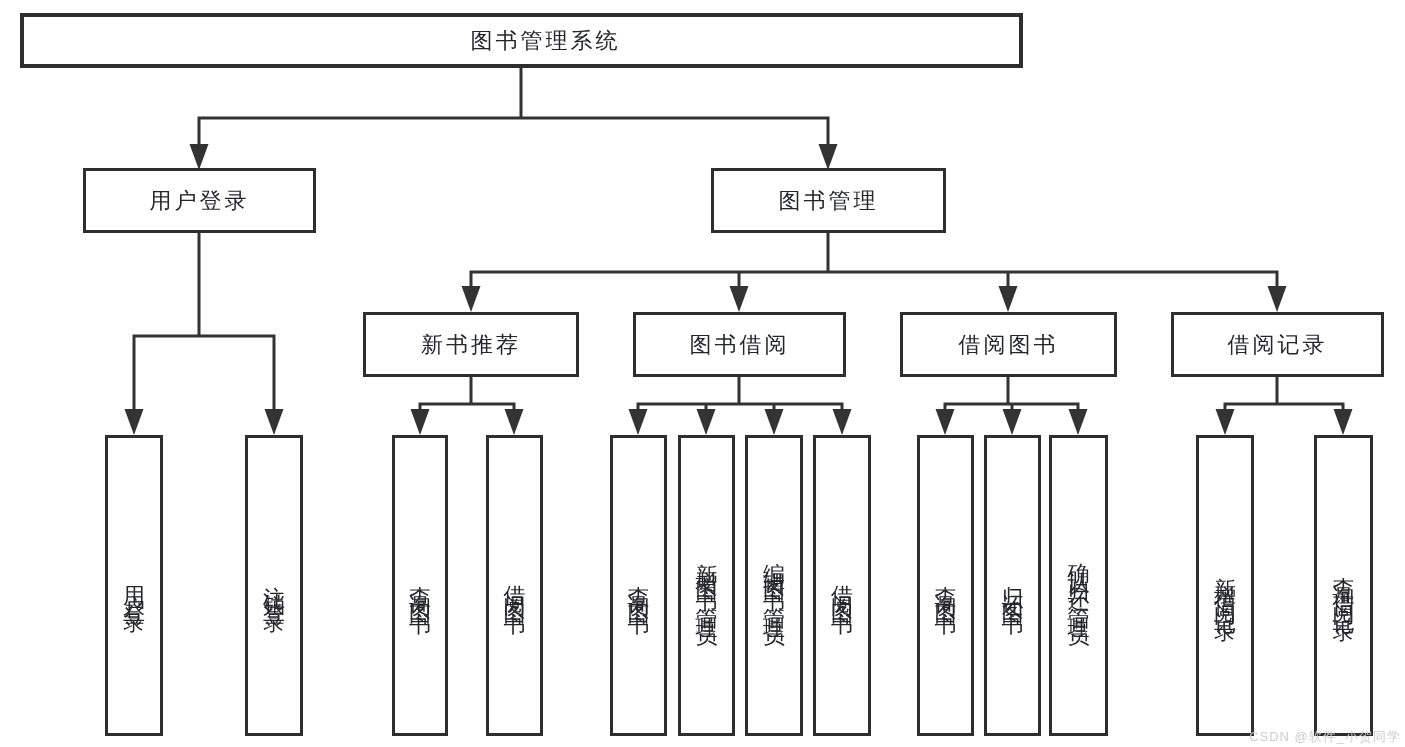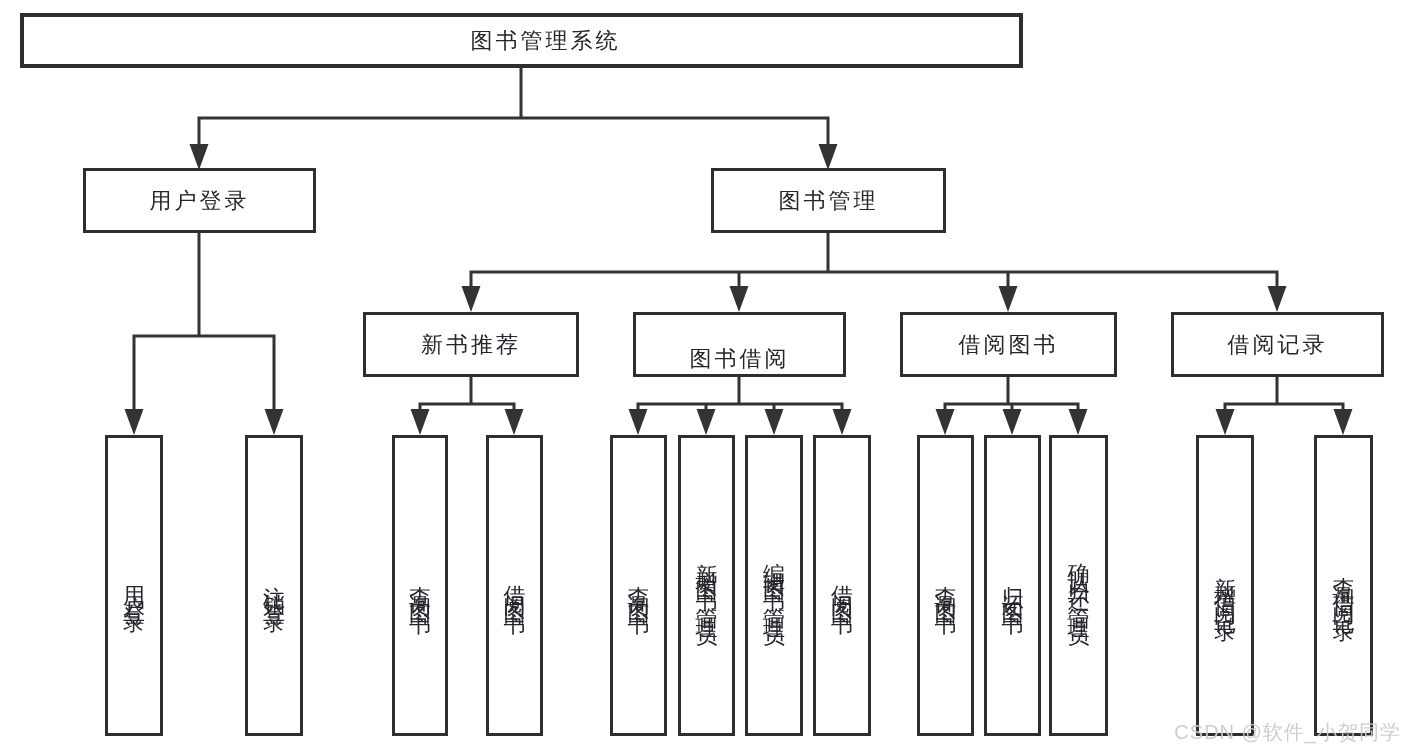--- a/index.html
+++ b/index.html
@@ -55,21 +55,21 @@
   .vbox span {
     writing-mode: vertical-rl;
     text-orientation: mixed;
     letter-spacing: 9px;
     line-height: 1;
   }
   #watermark {
     position: absolute;
     right: 4px;
     bottom: 1px;
-    font-size: 20px;
+    font-size: 13px;
     letter-spacing: 1px;
     color: rgba(202, 202, 202, 0.95);
     z-index: 5;
     white-space: nowrap;
   }
 </style>
 </head>
 <body>
 
 <div id="stage">
@@ -114,21 +114,21 @@
   <div class="box" style="left:83px; top:168px; width:233px; height:65px;">
     <span>用户登录</span>
   </div>
   <div class="box" style="left:711px; top:168px; width:235px; height:65px;">
     <span>图书管理</span>
   </div>
 
   <div class="box" style="left:363px; top:312px; width:216px; height:65px;">
     <span>新书推荐</span>
   </div>
-  <div class="box" style="left:633px; top:312px; width:213px; height:65px;align-items:flex-end;">
+  <div class="box" style="left:633px; top:312px; width:213px; height:65px;">
     <span>图书借阅</span>
   </div>
   <div class="box" style="left:900px; top:312px; width:217px; height:65px;">
     <span>借阅图书</span>
   </div>
   <div class="box" style="left:1171px; top:312px; width:213px; height:65px;">
     <span>借阅记录</span>
   </div>
 
   <div class="vbox" style="left:105px; top:435px; width:58px; height:301px;">

